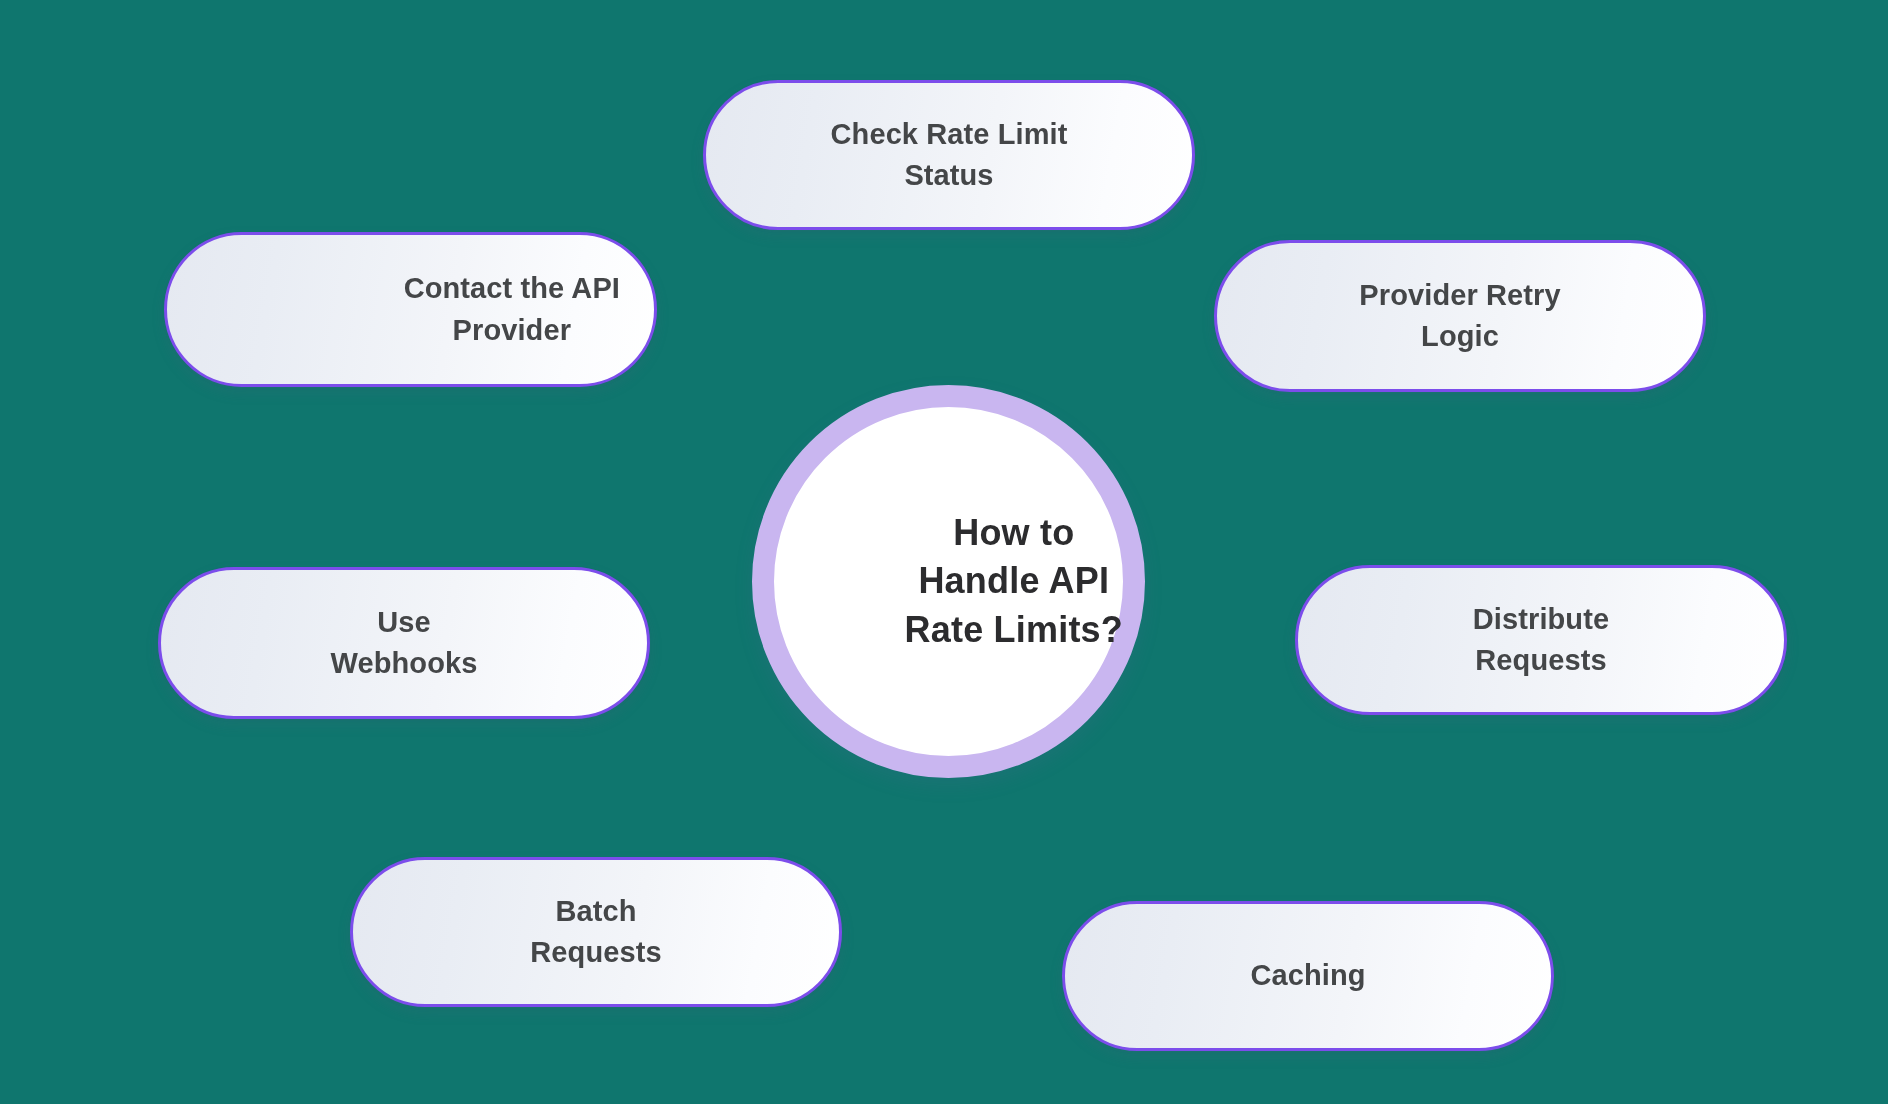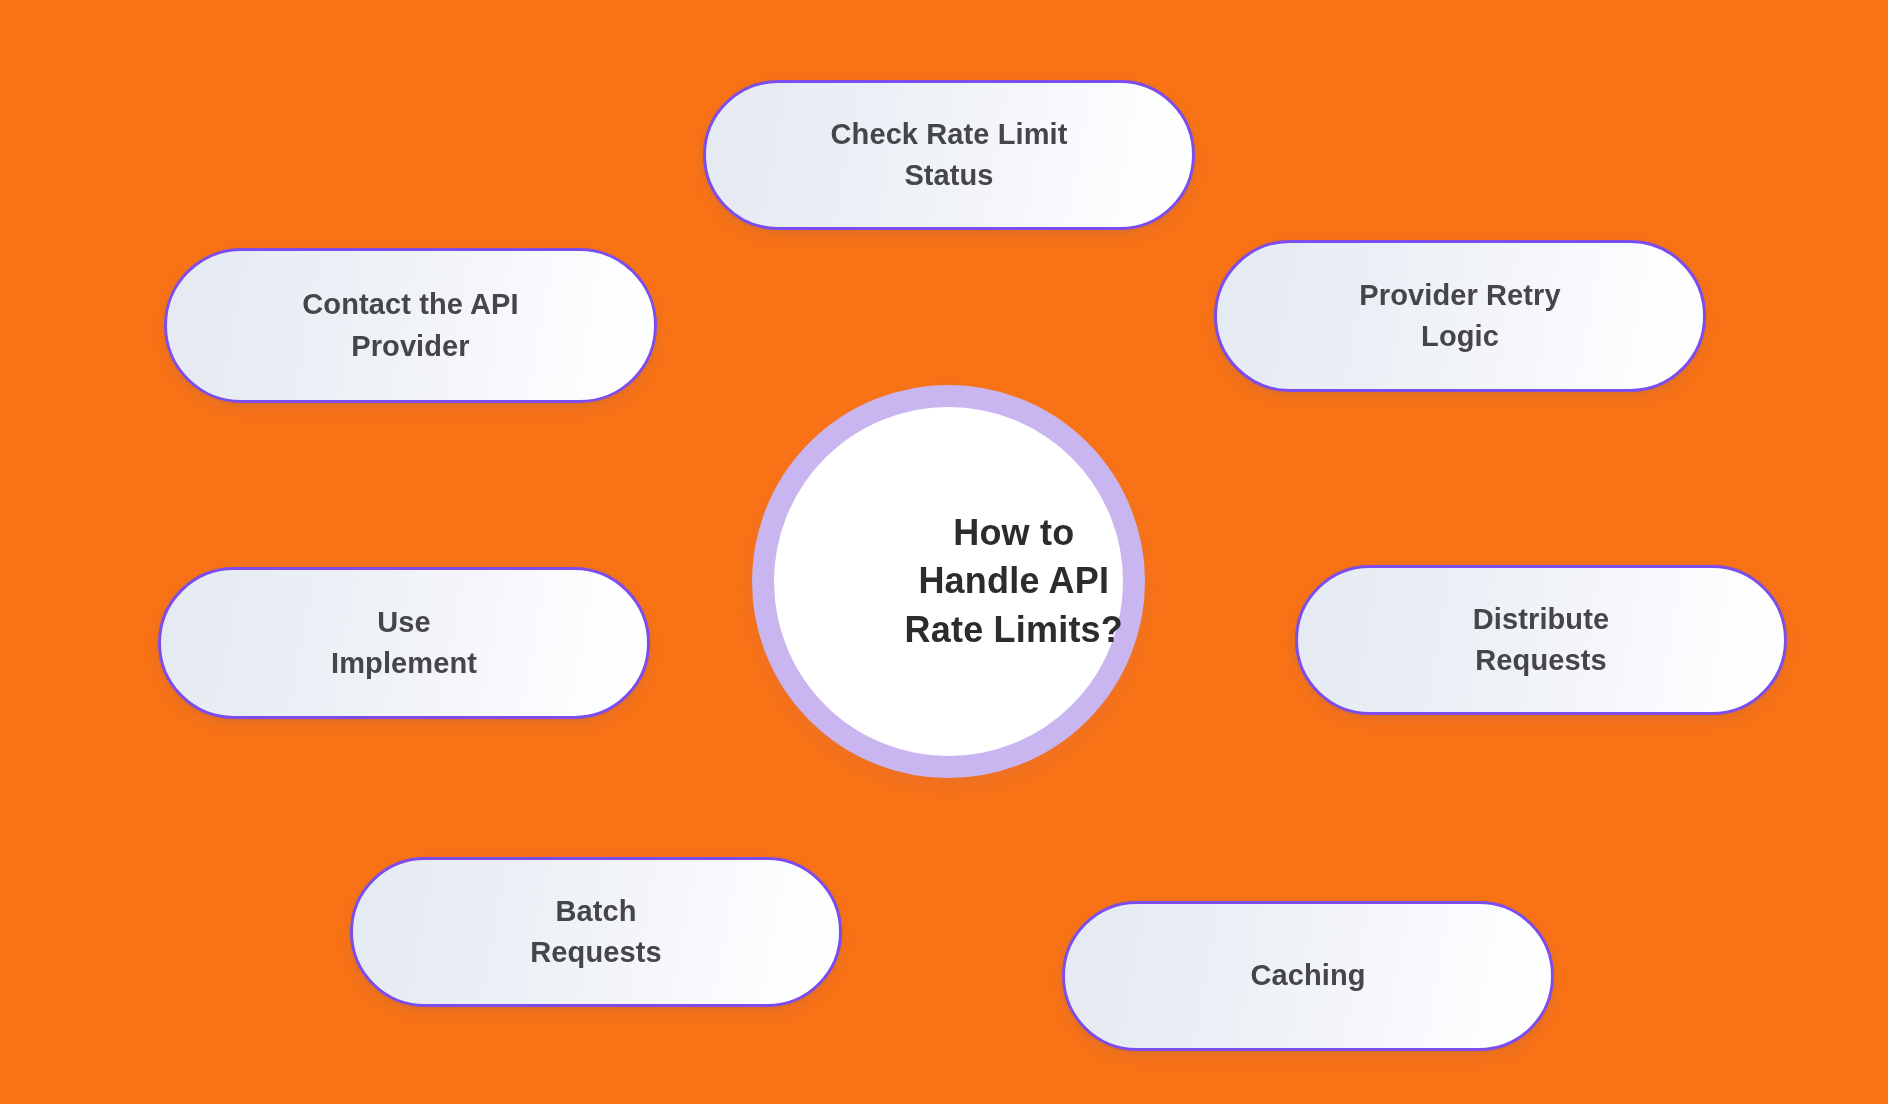--- a/index.html
+++ b/index.html
@@ -8,21 +8,21 @@
     padding: 0;
     background: #ffffff;
   }
   body {
     font-family: "Liberation Sans", "DejaVu Sans", sans-serif;
   }
   #canvas {
     position: relative;
     width: 1888px;
     height: 1104px;
-    background: #f97316;
+    background: #0f766e;
     overflow: hidden;
   }
 
   
   .node {
     position: absolute;
     box-sizing: border-box;
     display: flex;
     align-items: center;
     justify-content: center;
@@ -38,21 +38,21 @@
     font-weight: bold;
     line-height: 1.42;
     color: #444648;
     letter-spacing: 0.1px;
     padding: 0 34px;
     white-space: pre-line;
   }
 
   
   #node-check-rate-limit-status { left: 703px;  top: 80px;  width: 492px; height: 150px; }
-  #node-contact-api-provider    { left: 164px;  top: 248px; width: 493px; height: 155px; }
+  #node-contact-api-provider    { left: 164px;  top: 232px; width: 493px; height: 155px; justify-content: flex-end; }
   #node-implement-retry-logic   { left: 1214px; top: 240px; width: 492px; height: 152px; }
   #node-use-webhooks            { left: 158px;  top: 567px; width: 492px; height: 152px; }
   #node-distribute-requests     { left: 1295px; top: 565px; width: 492px; height: 150px; }
   #node-batch-requests          { left: 350px;  top: 857px; width: 492px; height: 150px; justify-content: center; }
   #node-caching                 { left: 1062px; top: 857px; width: 492px; height: 150px; margin-top: 44px; }
 
   
   #node-use-webhooks .node-label {
     font-family: "Liberation Sans", sans-serif;
   }
@@ -98,21 +98,21 @@
 Provider</span>
   </div>
 
   <div class="node" id="node-implement-retry-logic">
     <span class="node-label">Provider Retry
 Logic</span>
   </div>
 
   <div class="node" id="node-use-webhooks">
     <span class="node-label">Use
-Implement</span>
+Webhooks</span>
   </div>
 
   <div class="node" id="node-distribute-requests">
     <span class="node-label">Distribute
 Requests</span>
   </div>
 
   <div class="node" id="node-batch-requests">
     <span class="node-label">Batch
 Requests</span>

